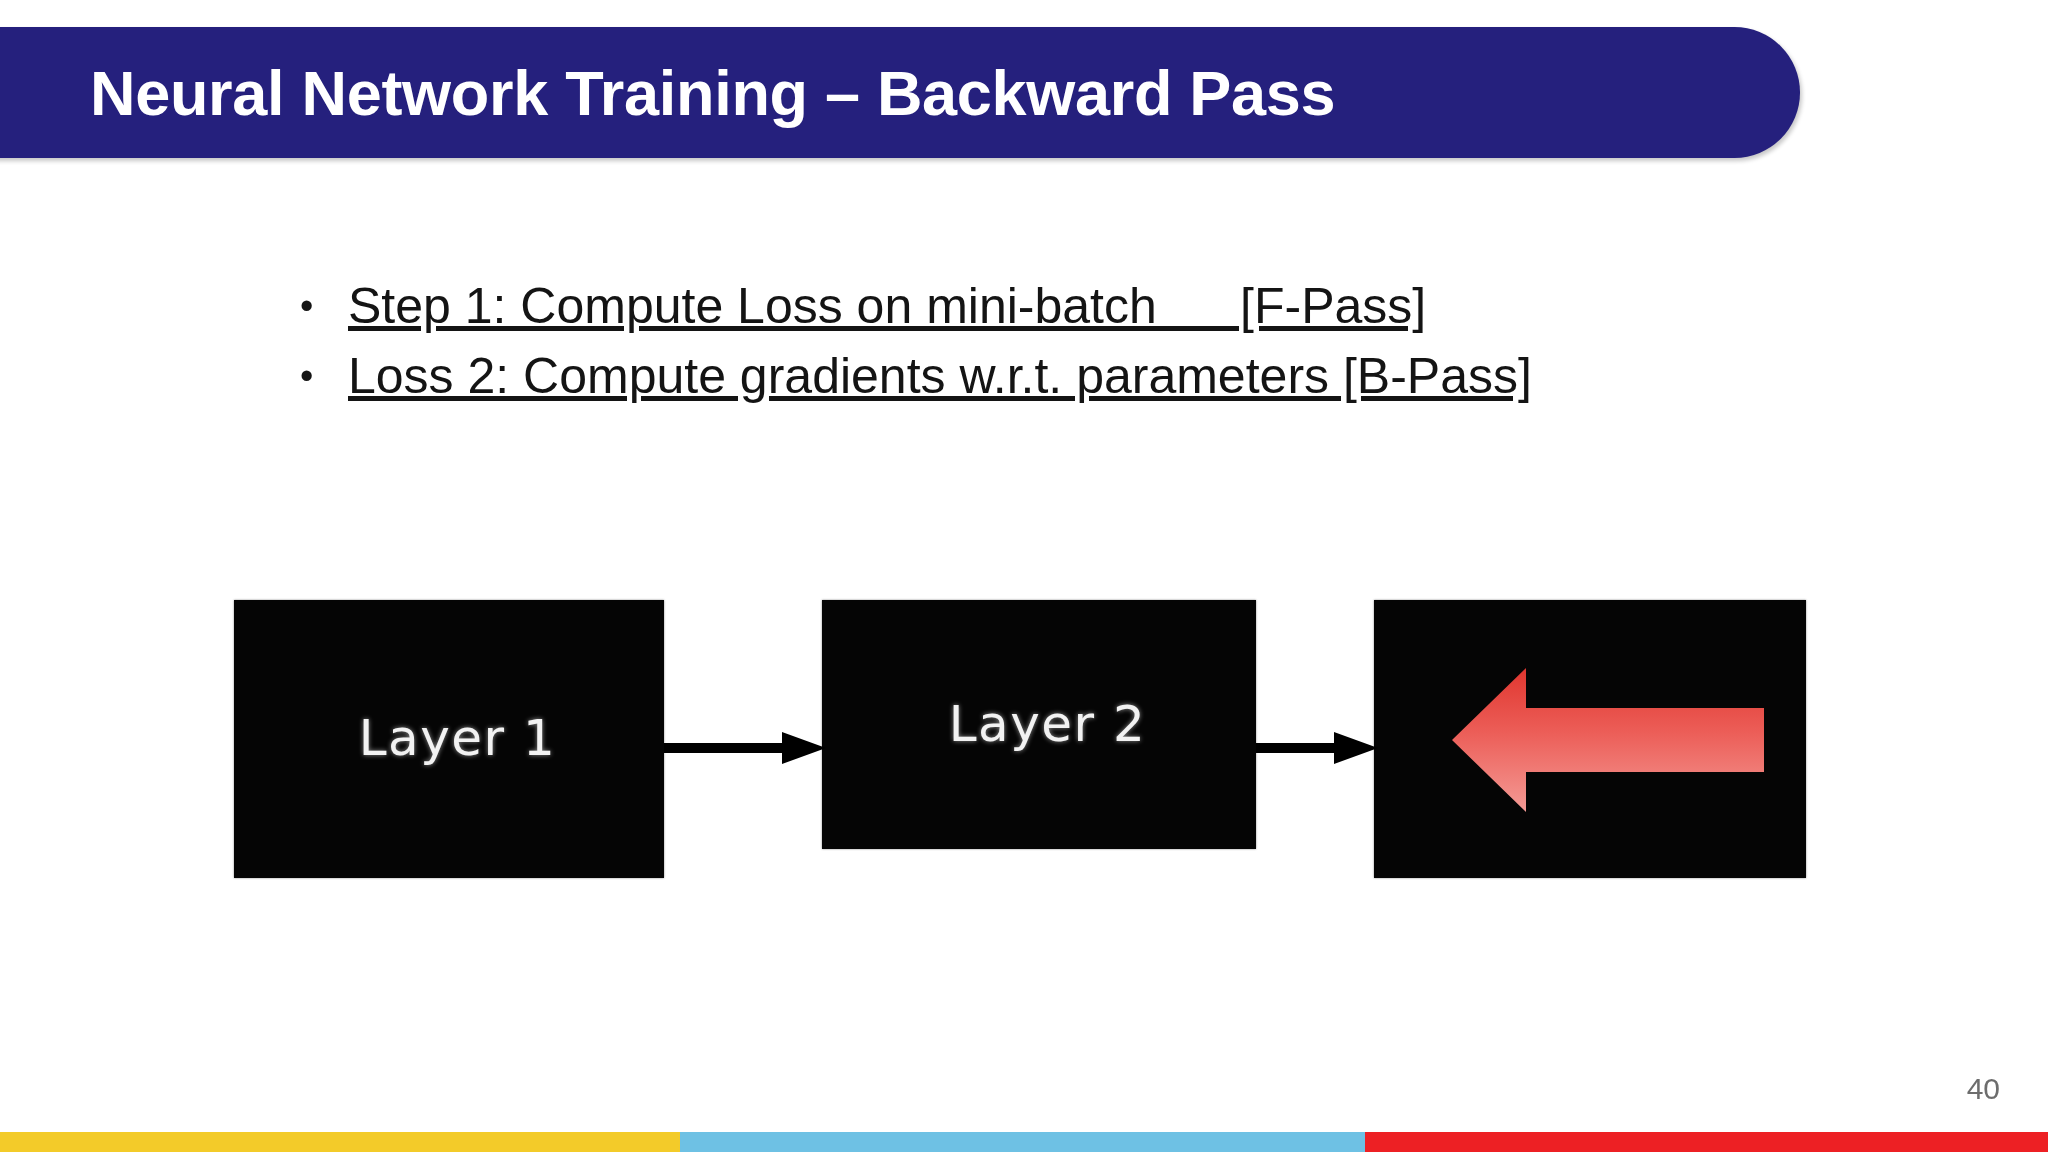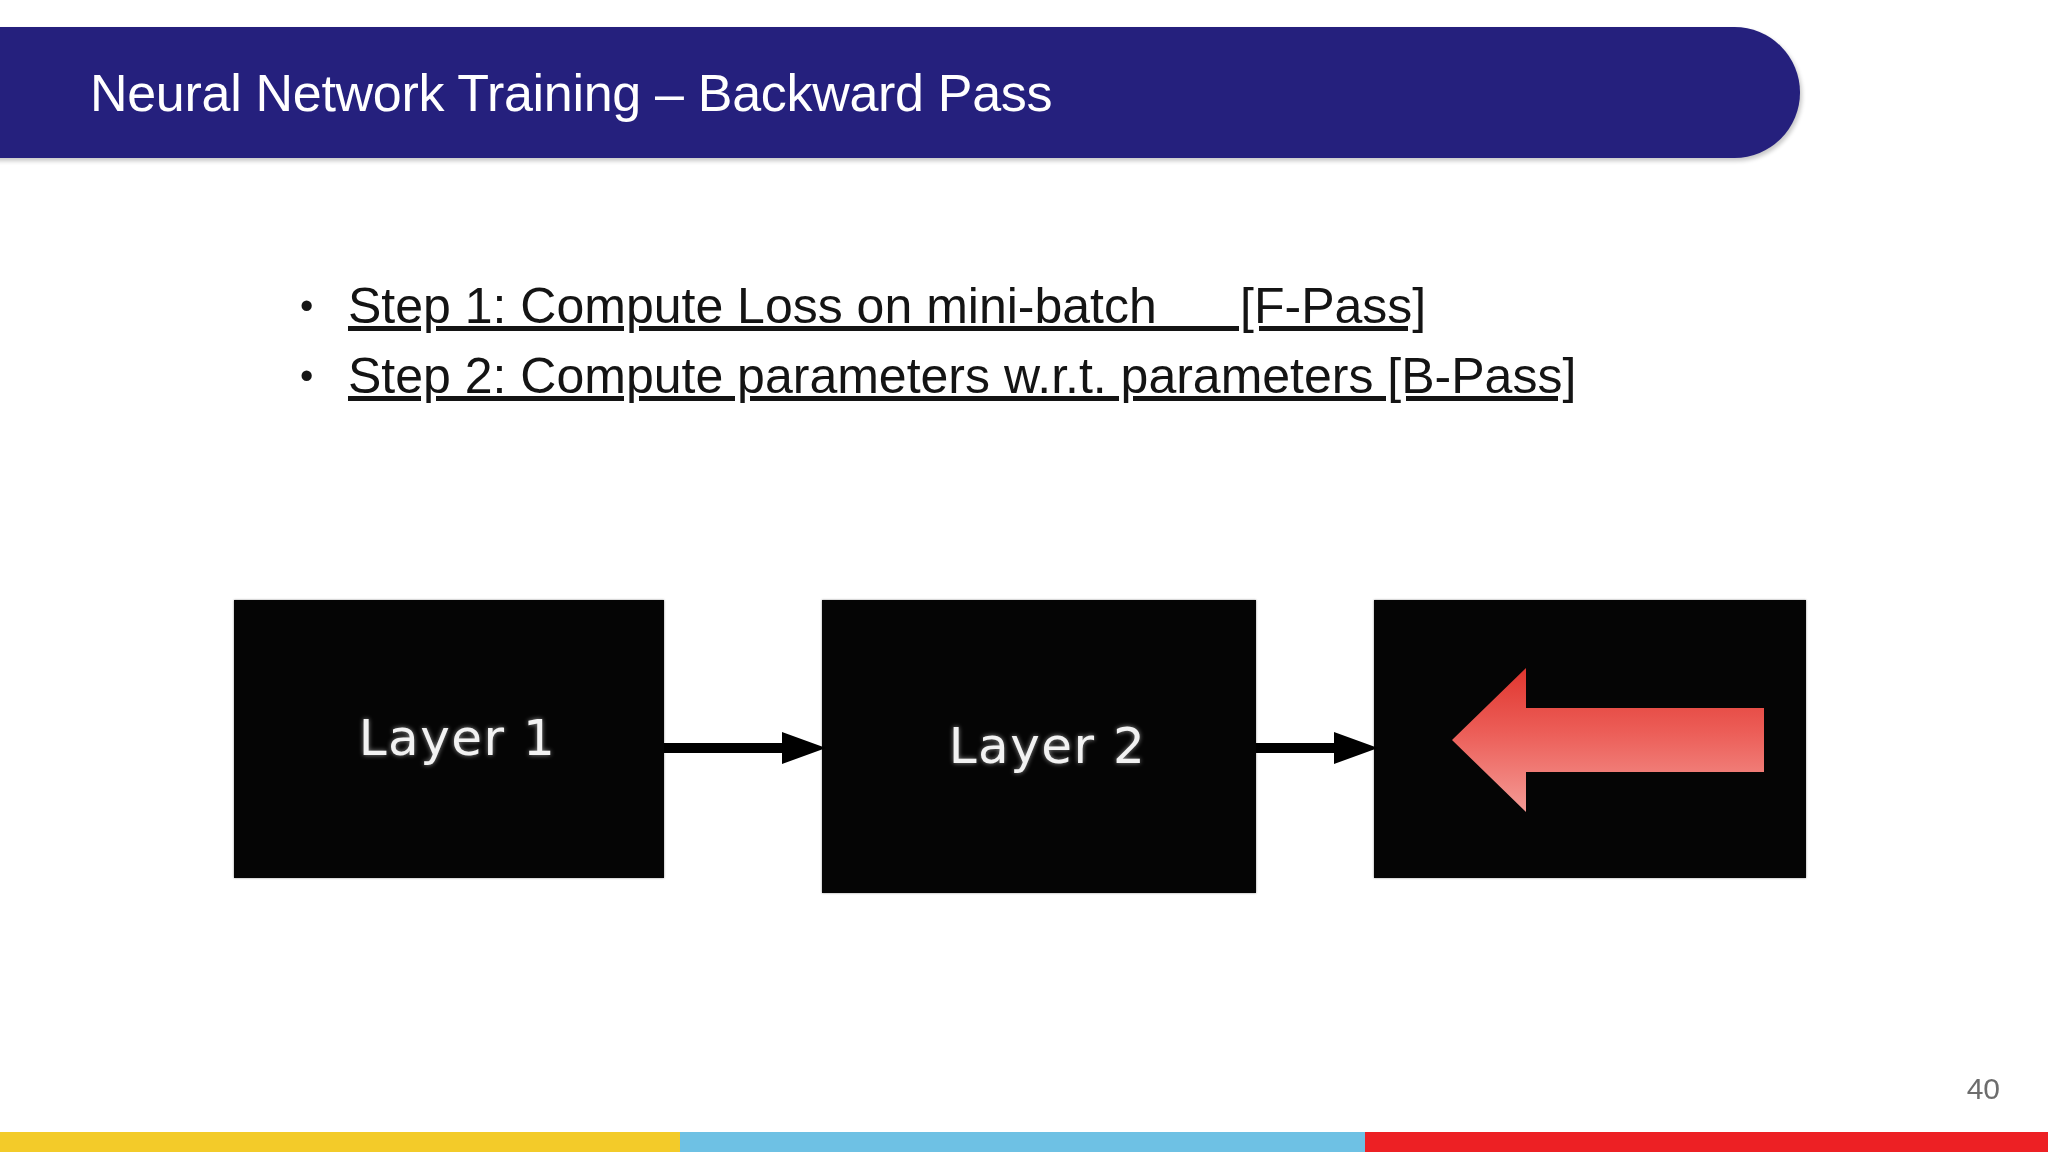--- a/index.html
+++ b/index.html
@@ -36,22 +36,22 @@
     border-radius: 0 70px 70px 0;
     box-shadow: 2px 3px 4px rgba(0,0,0,0.22);
   }
   #title-text {
     position: absolute;
     left: 130px;
     top: 50%;
     transform: translateY(-50%);
     color: #ffffff;
     font-family: "Liberation Sans", sans-serif;
-    font-size: 52px;
-    font-weight: 400;
+    font-size: 63px;
+    font-weight: 700;
     letter-spacing: -0.3px;
     white-space: nowrap;
     line-height: 1;
     text-align: center;
   }
 
   
   #bullet-block {
     position: absolute;
     left: 300px;
@@ -96,21 +96,21 @@
     text-align: center;
     color: #f2f2f2;
     font-family: "DejaVu Sans", sans-serif;
     font-size: 50px;
     font-weight: 400;
     letter-spacing: 1.5px;
     text-shadow: 0 0 5px rgba(255,255,255,0.55);
     margin-left: 17px;
   }
   #box-1 { left: 234px; top: 600px; width: 430px; height: 278px; }
-  #box-2 { left: 822px; top: 600px; width: 434px; height: 293px; }
+  #box-2 { left: 822px; top: 600px; width: 434px; height: 249px; }
   #box-3 { left: 1374px; top: 600px; width: 432px; height: 278px; }
 
   .connector {
     position: absolute;
     height: 40px;
     display: block;
   }
   #connector-1 { left: 664px; top: 728px; width: 162px; }
   #connector-2 { left: 1256px; top: 728px; width: 122px; }
 
@@ -155,21 +155,21 @@
     <div id="title-text">Neural Network Training – Backward Pass</div>
   </div>
 
   <div id="bullet-block">
     <div class="bullet-row">
       <span class="bullet-dot">•</span>
       <span class="bullet-text">Step 1: Compute Loss on mini-batch      [F-Pass]</span>
     </div>
     <div class="bullet-row">
       <span class="bullet-dot">•</span>
-      <span class="bullet-text">Step 2: Compute parameters w.r.t. parameters [B-Pass]</span>
+      <span class="bullet-text">Loss 2: Compute gradients w.r.t. parameters [B-Pass]</span>
     </div>
   </div>
 
   <div id="box-1" class="layer-box">
     <div class="layer-label">Layer 1</div>
   </div>
 
   <div id="box-2" class="layer-box">
     <div class="layer-label">Layer 2</div>
   </div>

